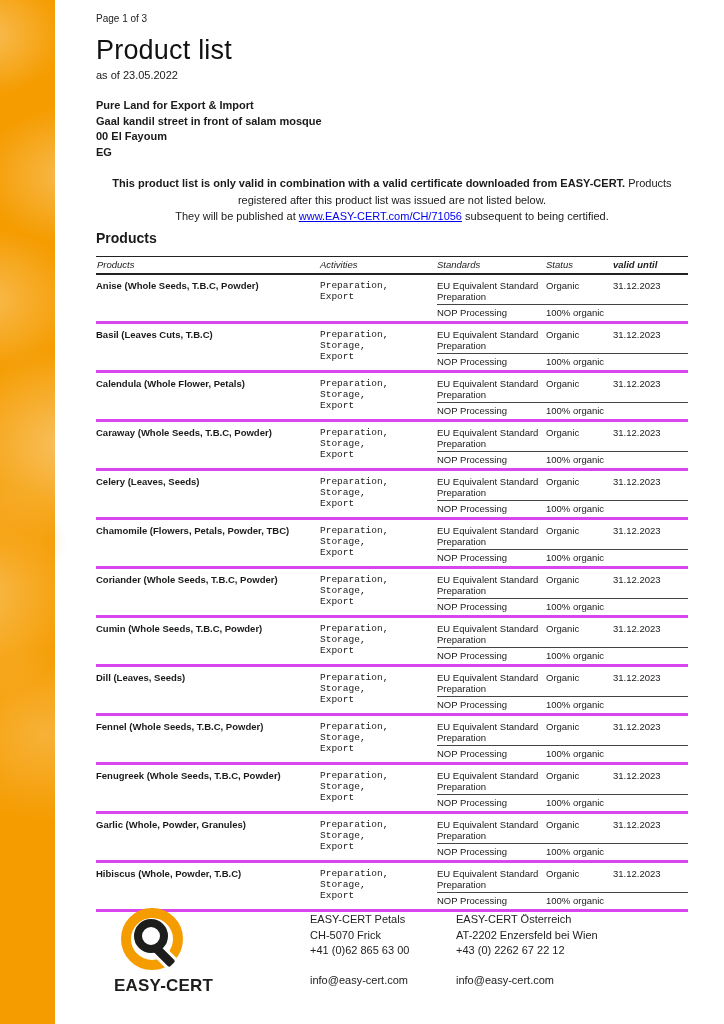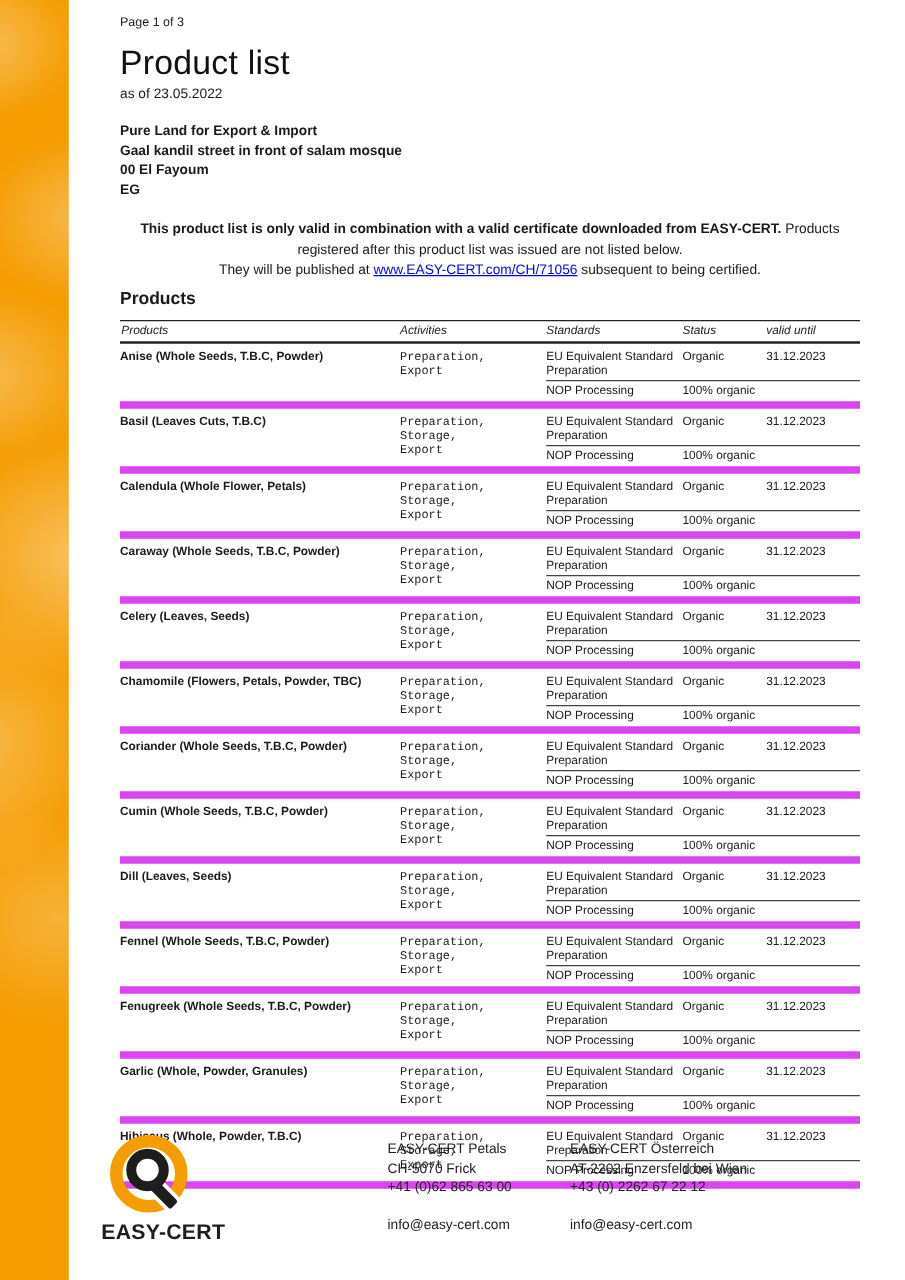--- a/index.html
+++ b/index.html
@@ -55,40 +55,40 @@
     border-top:1px solid #222;
     border-bottom:2.5px solid #222;
     padding:2px 0 3px 0;
     font-style:italic;
     color:#222;
   }
   .c1 { width:224px; padding-left:1px; }
   .c2 { width:117px; }
   .c3 { width:109px; }
   .c4 { width:67px;  }
-  .c5 { width:75px;  }
+  .c5 { width:75px;font-weight:bold;  }
 
   .row-block {
     display:flex;
-    border-bottom:6px solid #d946ef;
+    border-bottom:3px solid #d946ef;
     padding-top:5px;
   }
   .cell-name { width:224px; font-weight:bold; line-height:11px; padding-right:8px; }
   .cell-acts { width:117px; line-height:11px; white-space:pre-line;font-family:Liberation Mono, monospace; }
   .subtable  { width:251px; }
   .sub-row { display:flex; }
   .sub-std   { width:109px; line-height:11px; white-space:pre-line; padding-right:4px; }
   .sub-sts   { width:67px;  line-height:11px; }
   .sub-vld   { width:75px;  line-height:11px; }
   .sub-divider { height:1px; background:#444; margin:2px 0 2px 0; }
   .sub-row.last { padding-bottom:3px; }
 
   
   .footer { position:absolute; left:0; top:905px; width:724px; height:119px; }
-  .logo { position:absolute; left:81px; top:3px; width:120px; }
+  .logo { position:absolute; left:114px; top:3px; width:120px; }
   .logo-icon { position:relative; width:62px; height:62px; margin-left:7px; }
   .logo-ring {
     position:absolute; left:0; top:0; width:62px; height:62px;
     border-radius:50%; border:10px solid #F59C00;
   }
   .logo-glass-ring {
     position:absolute; left:13px; top:11px; width:34px; height:34px;
     border-radius:50%; border:8px solid #1d1d1b; background:#fff;
   }
   .logo-handle {

